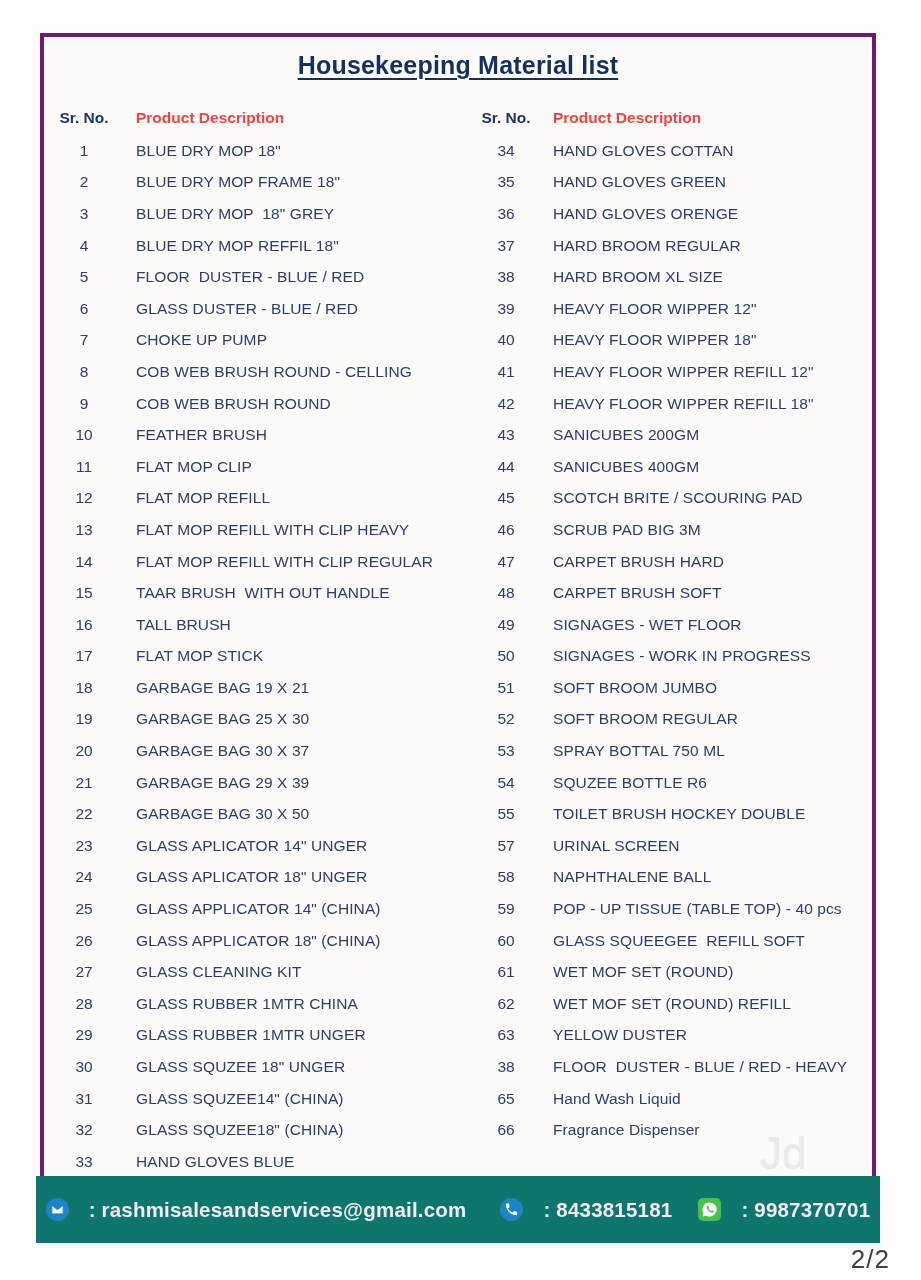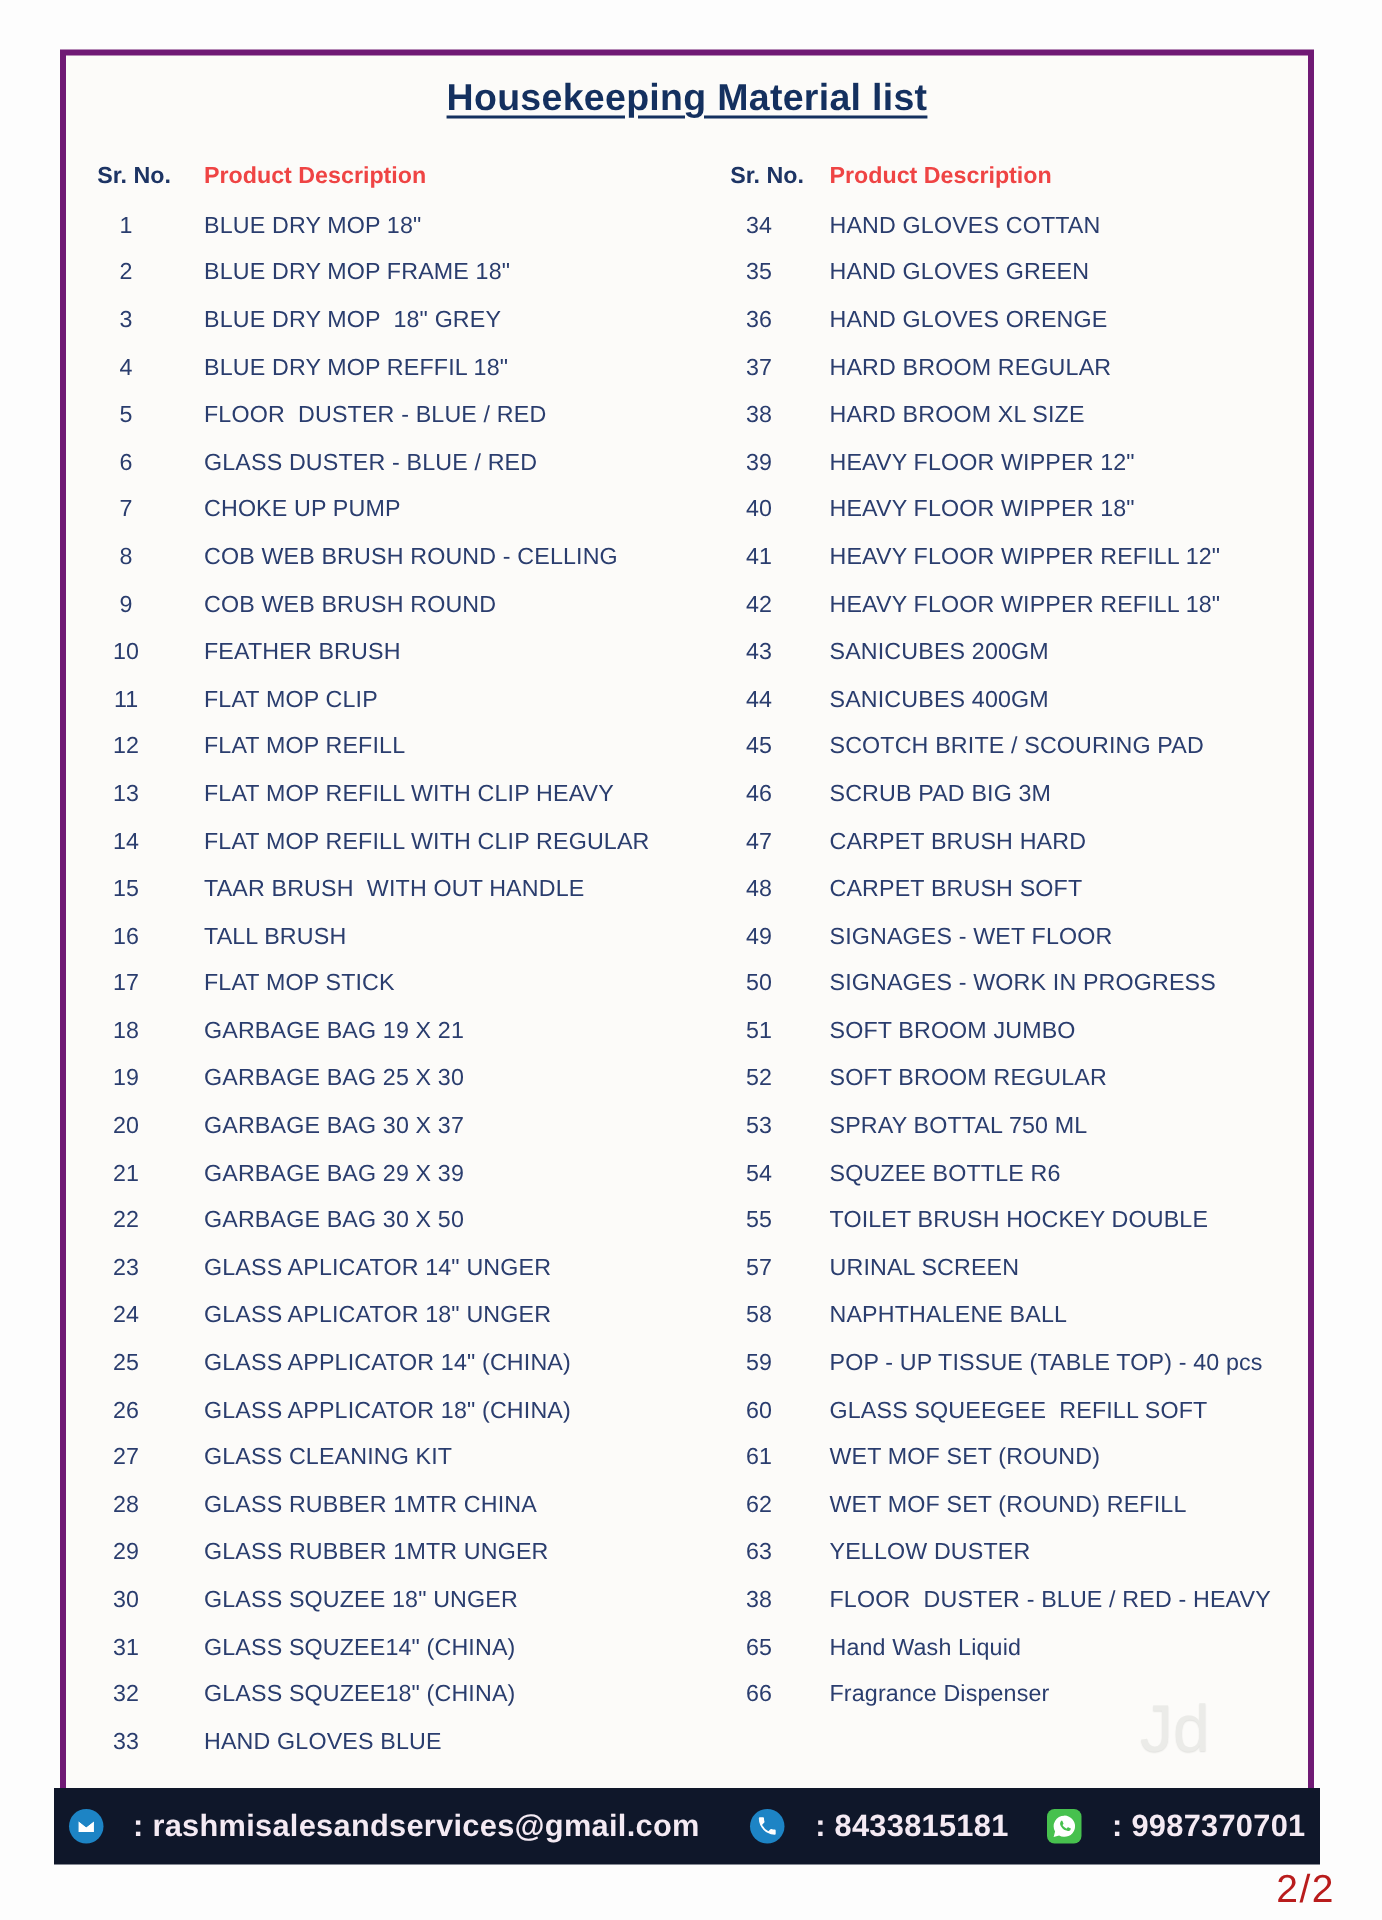--- a/index.html
+++ b/index.html
@@ -16,31 +16,31 @@
     font-size:25px;font-weight:bold;color:#14305f;
     text-decoration:underline;text-underline-offset:4px;letter-spacing:0.2px;
   }
   .col{position:absolute;top:64px;}
   .col.c0{left:10px;width:410px;}
   .col.c1{left:432px;width:394px;}
   .hdr-row,.row{display:flex;align-items:center;}
   .hdr-row{height:34px;}
   .row{height:31.6px;}
   .sr-h,.sr{width:60px;text-align:center;flex:0 0 60px;}
-  .sr-h{font-weight:bold;font-size:15.5px;color:#1d3464;text-align:right;}
+  .sr-h{font-weight:bold;font-size:15.5px;color:#1d3464;}
   .desc-h{font-weight:bold;font-size:15.5px;color:#ef4444;white-space:pre;}
   .c0 .desc-h{margin-left:22px;}
   .c1 .desc-h{margin-left:17px;}
   .sr{font-size:15.5px;color:#2a3d6e;}
   .desc{font-size:15.5px;color:#2a3d6e;white-space:pre;letter-spacing:0.1px;}
   .c0 .desc{margin-left:22px;}
   .c1 .desc{margin-left:17px;}
   .footer-bar{
-    position:absolute;left:-8px;right:-8px;bottom:-8px;height:51px;
-    background:#0f172a;display:flex;align-items:center;justify-content:center;
+    position:absolute;left:-8px;right:-8px;bottom:-8px;height:67px;
+    background:#0f766e;display:flex;align-items:center;justify-content:center;
     gap:20px;
   }
   .footer-text{
     color:#f4eaf3;font-weight:bold;font-size:20.5px;letter-spacing:0.2px;
   }
   .cicon{
     width:23px;height:23px;border-radius:50%;background:#1d84c5;
     display:flex;align-items:center;justify-content:center;flex:0 0 23px;
   }
   .cicon svg{width:15px;height:15px;display:block;}
@@ -48,21 +48,21 @@
     width:23px;height:23px;border-radius:5px;background:#47c14e;
     display:flex;align-items:center;justify-content:center;flex:0 0 23px;margin-left:6px;
   }
   .wicon svg{width:17px;height:17px;display:block;}
   .gap-l{margin-left:14px;}
   .watermark{
     position:absolute;left:760px;top:1128px;font-size:44px;font-weight:normal;
     color:#ebebe8;text-shadow:0 1px 1px #e0e0dd;
   }
   .page-indicator{
-    position:absolute;right:31px;top:1244px;font-size:26px;color:#b91c1c;
+    position:absolute;right:31px;top:1244px;font-size:26px;color:#404040;
     letter-spacing:1px;
   }
 </style>
 </head>
 <body>
 
 <div class="frame">
 
   <div class="doc-title">Housekeeping Material list</div>
 

